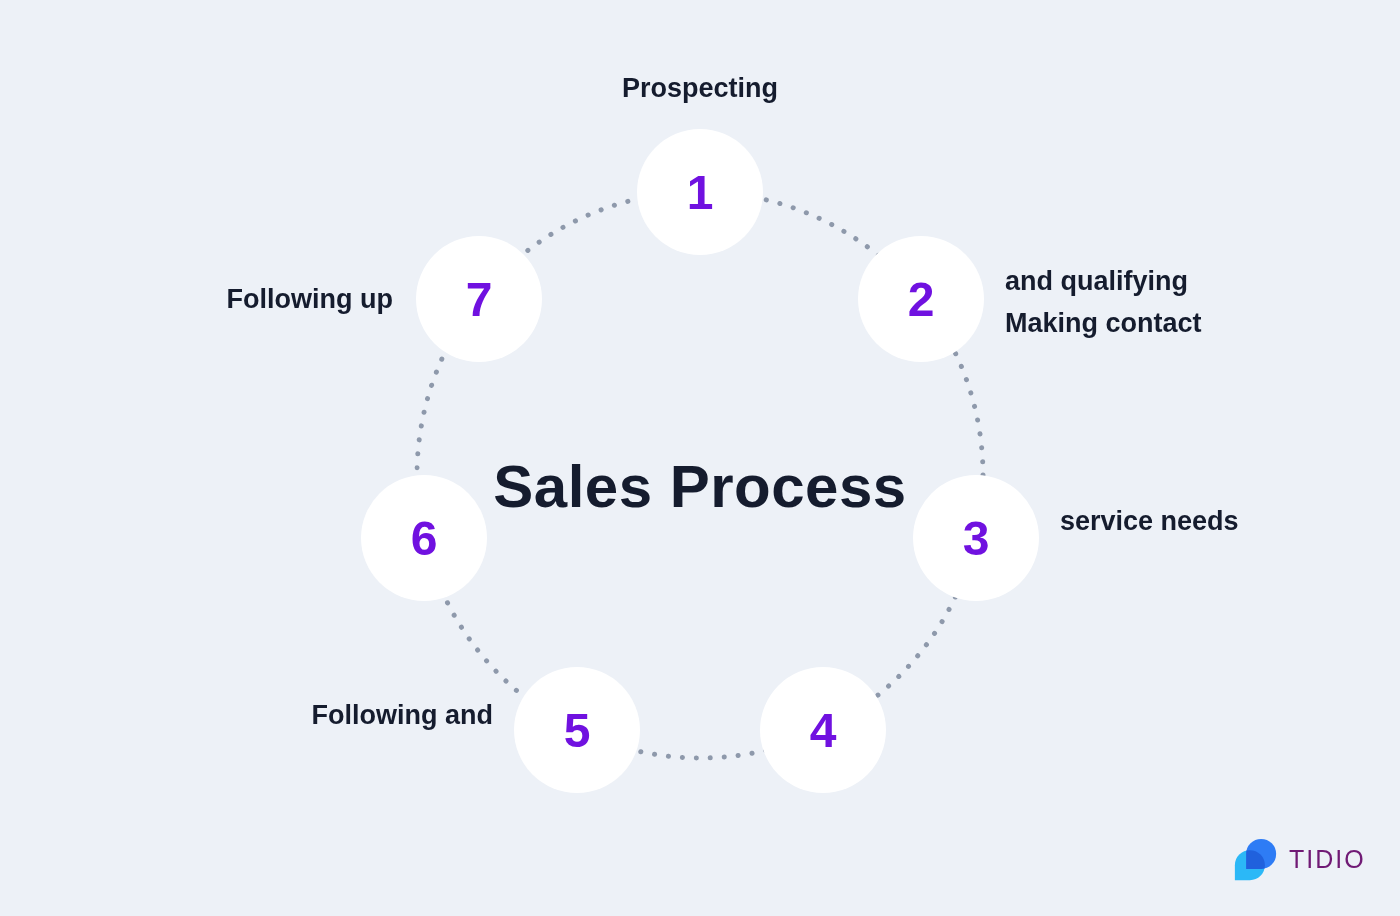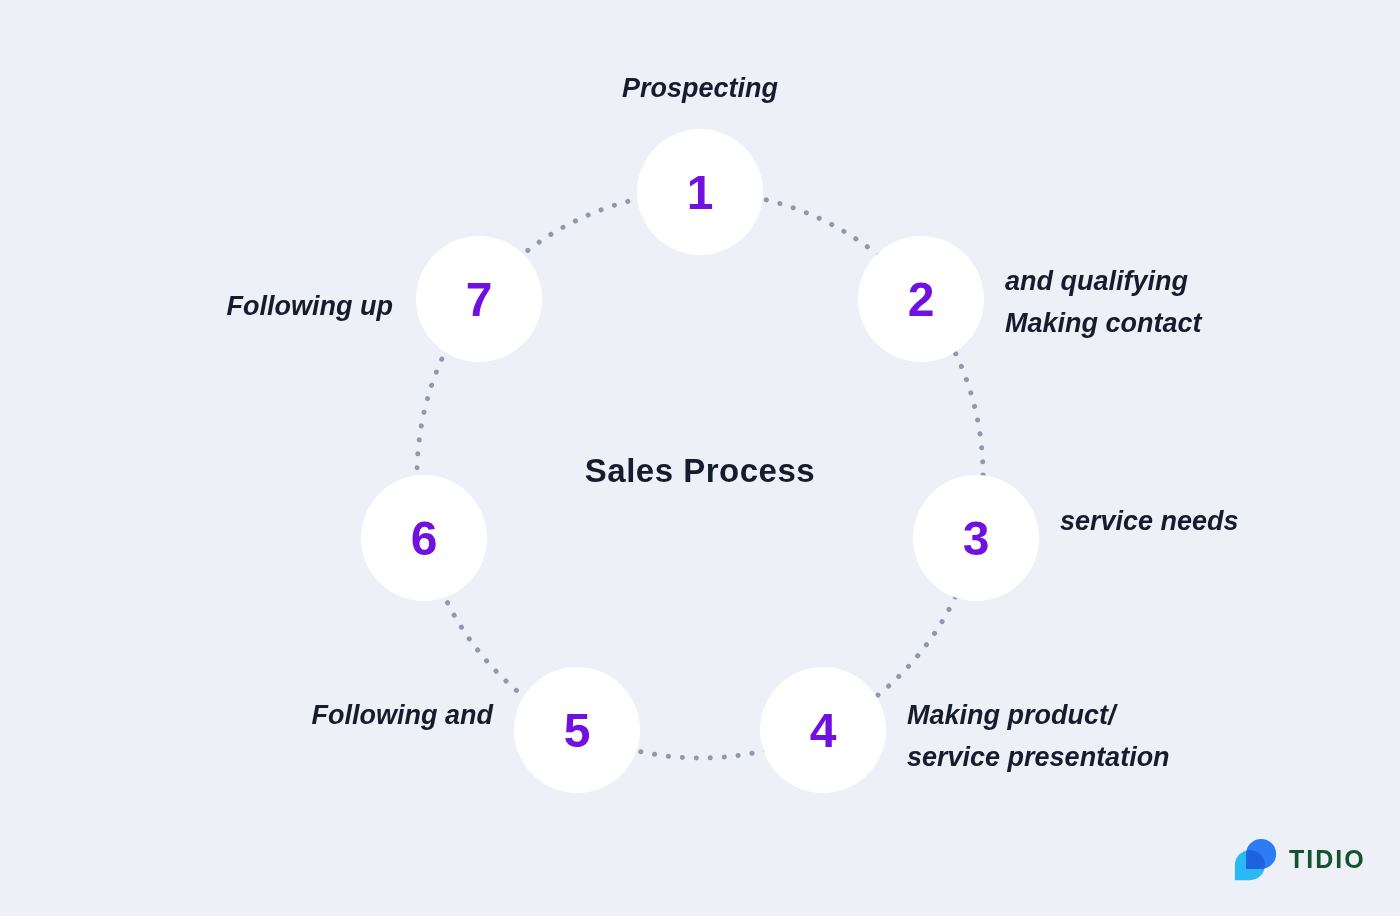--- a/index.html
+++ b/index.html
@@ -39,52 +39,51 @@
   .node-4 { left: 760px; top: 667px; }
   .node-5 { left: 514px; top: 667px; }
   .node-6 { left: 361px; top: 475px; }
   .node-7 { left: 416px; top: 236px; }
   .label {
     position: absolute;
     font-size: 27px;
     font-weight: bold;
     color: #151c2e;
     line-height: 42px;
-    font-style: italic;
   }
   .label span { display: block; }
   .l1 { left: 500px; top: 67px;  width: 400px; text-align: center; }
   .l2 { left: 1005px; top: 260px; width: 380px; text-align: left; }
   .l3 { left: 1060px; top: 500px; width: 330px; text-align: left; }
   .l4 { left: 907px;  top: 694px; width: 400px; text-align: left; }
   .l5 { left: 133px;  top: 694px; width: 360px; text-align: right; }
   .l6 { left: 80px;   top: 521px; width: 260px; text-align: right; }
-  .l7 { left: 83px;   top: 285px; width: 310px; text-align: right; }
+  .l7 { left: 83px;   top: 278px; width: 310px; text-align: right; }
   .title {
     position: absolute;
     left: 400px; top: 452px;
     width: 600px;
     text-align: center;
-    font-size: 33px;
+    font-size: 60px;
     font-weight: bold;
     color: #151c2e;
     letter-spacing: 0.5px;
   }
   .logo {
     position: absolute;
     left: 1233px; top: 837px;
     display: flex;
     align-items: center;
     gap: 11px;
   }
   .logo-mark { width: 45px; height: 45px; display: block; }
   .logo-word {
     font-size: 25px;
-    font-weight: bold;
-    color: #14532d;
+    font-weight: normal;
+    color: #701a75;
     letter-spacing: 2px;
   }
 </style>
 </head>
 <body>
 
 <div class="stage">
 
   <svg class="ring" width="1400" height="916" viewBox="0 0 1400 916">
     <circle cx="700" cy="475" r="283" fill="none" stroke="#8e99ab" stroke-width="5" stroke-linecap="round" stroke-dasharray="0.1 13.9"></circle>
@@ -115,24 +114,20 @@
   <div class="label l1">
     <span>Prospecting</span>
   </div>
   <div class="label l2">
     <span>and qualifying</span>
     <span>Making contact</span>
   </div>
   <div class="label l3">
     <span>service needs</span>
   </div>
-  <div class="label l4">
-    <span>Making product/</span>
-    <span>service presentation</span>
-  </div>
   <div class="label l5">
     <span>Following and</span>
   </div>
   <div class="label l7">
     <span>Following up</span>
   </div>
 
   <div class="title">Sales Process</div>
 
   <div class="logo">

